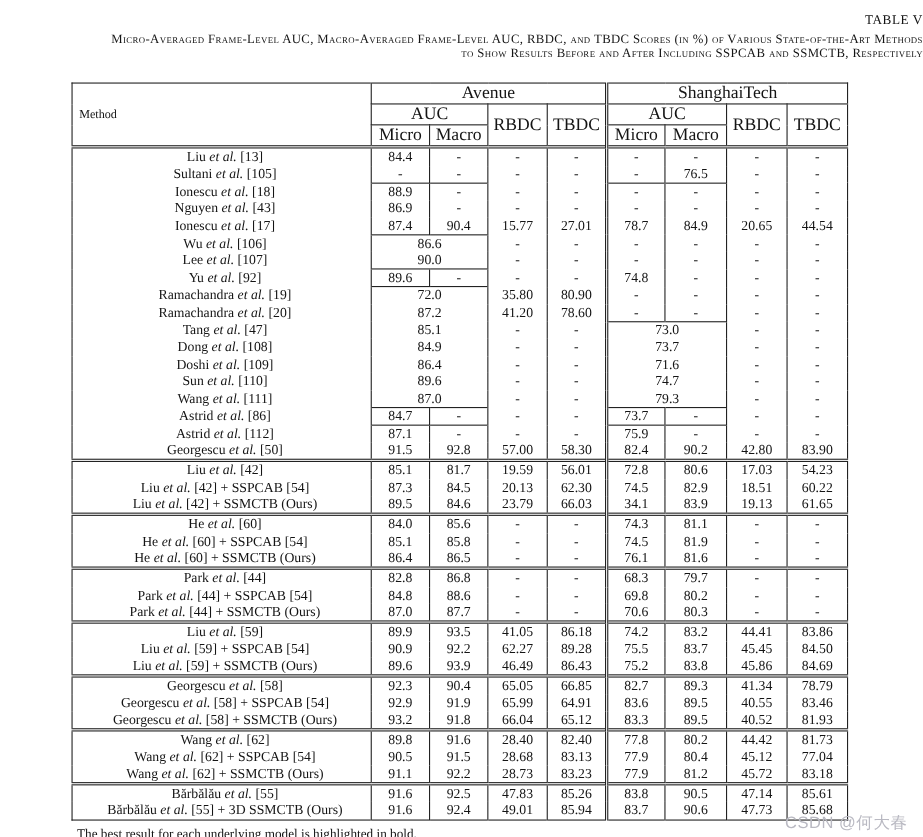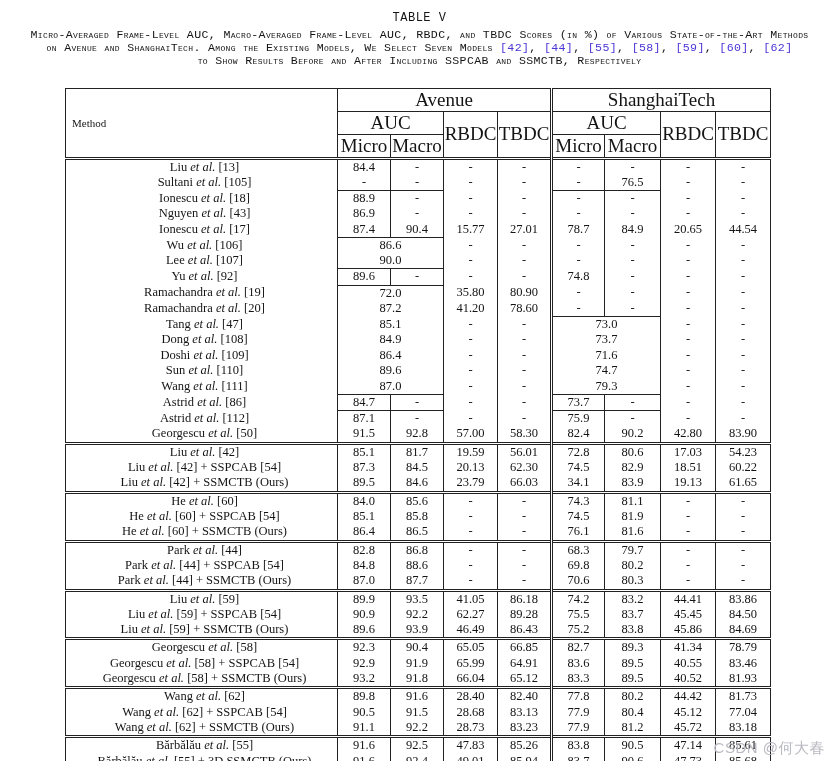--- a/index.html
+++ b/index.html
@@ -4,36 +4,36 @@
 <style>
   * { box-sizing: border-box; }
   html,body { margin:0; padding:0; }
   body {
     width:839px; height:761px; overflow:hidden;
     background:#ffffff; color:#141414;
     font-family:"Liberation Serif","DejaVu Serif",serif;
     position:relative;
   }
   
-  .caption { text-align:center; padding-top:11px;font-family:Liberation Mono, monospace; }
+  .caption { text-align:right; padding-top:11px; }
   .cap-label { font-size:12px; letter-spacing:0.5px; margin-bottom:3px; }
   .cap-line {
     font-variant:small-caps; font-size:11.6px; line-height:13.2px;
     letter-spacing:0.35px; white-space:nowrap;
   }
   .cite { color:var(--cite,#4a35d6); }
   
   table.results {
     border-collapse:collapse; table-layout:fixed;
     width:705px; margin:20px 0 0 65px;
     font-size:12.5px; color:#141414;
     border:1px solid #222;
   }
   th, td { padding:0; margin:0; font-weight:normal; text-align:center; vertical-align:middle; }
-  thead th { height:17px; font-size:19px; }
+  thead th { height:17px; font-size:16px; }
   th.mcell-h { text-align:left; padding-left:6px; font-size:11px; }
   tbody td { height:15.55px; line-height:15.2px; }
   td.mcell { text-align:center; padding-left:6px; white-space:nowrap; overflow:hidden; }
   .bl  { border-left:1px solid #222; }
   .bld { border-left:3px double #222;text-align:center; }
   .bb  { border-bottom:1px solid #222; }
   .ct  { border-top:1px solid #222;margin-top:12px; }
   .b   { font-weight:normal; }
   tbody tr:first-child > td { border-top:3px double #222; }
   tr.gs > td { border-top:3px double #222; }
@@ -44,21 +44,20 @@
     font-family:"Liberation Sans","DejaVu Sans",sans-serif;
     font-size:15px; color:var(--wm,#b9b9c2); letter-spacing:0.5px;
   }
 </style>
 </head>
 <body style="--cite: #4a35d6; --wm: #b9b9c2;">
 
 <div class="caption">
   <div class="cap-label">TABLE V</div>
   <div class="cap-line">Micro-Averaged Frame-Level AUC, Macro-Averaged Frame-Level AUC, RBDC, and TBDC Scores (in %) of Various State-of-the-Art Methods</div>
-  <div class="cap-line"><span>on Avenue and ShanghaiTech. Among the Existing Models, We Select Seven Models </span><span id="cite-list"><span class="cite">[42]</span>, <span class="cite">[44]</span>, <span class="cite">[55]</span>, <span class="cite">[58]</span>, <span class="cite">[59]</span>, <span class="cite">[60]</span>, <span class="cite">[62]</span></span></div>
   <div class="cap-line">to Show Results Before and After Including SSPCAB and SSMCTB, Respectively</div>
 </div>
 
 <table class="results">
   <colgroup>
     <col style="width:272px">
       <col style="width:53px">
       <col style="width:53px">
     <col style="width:54px">
       <col style="width:54px">

